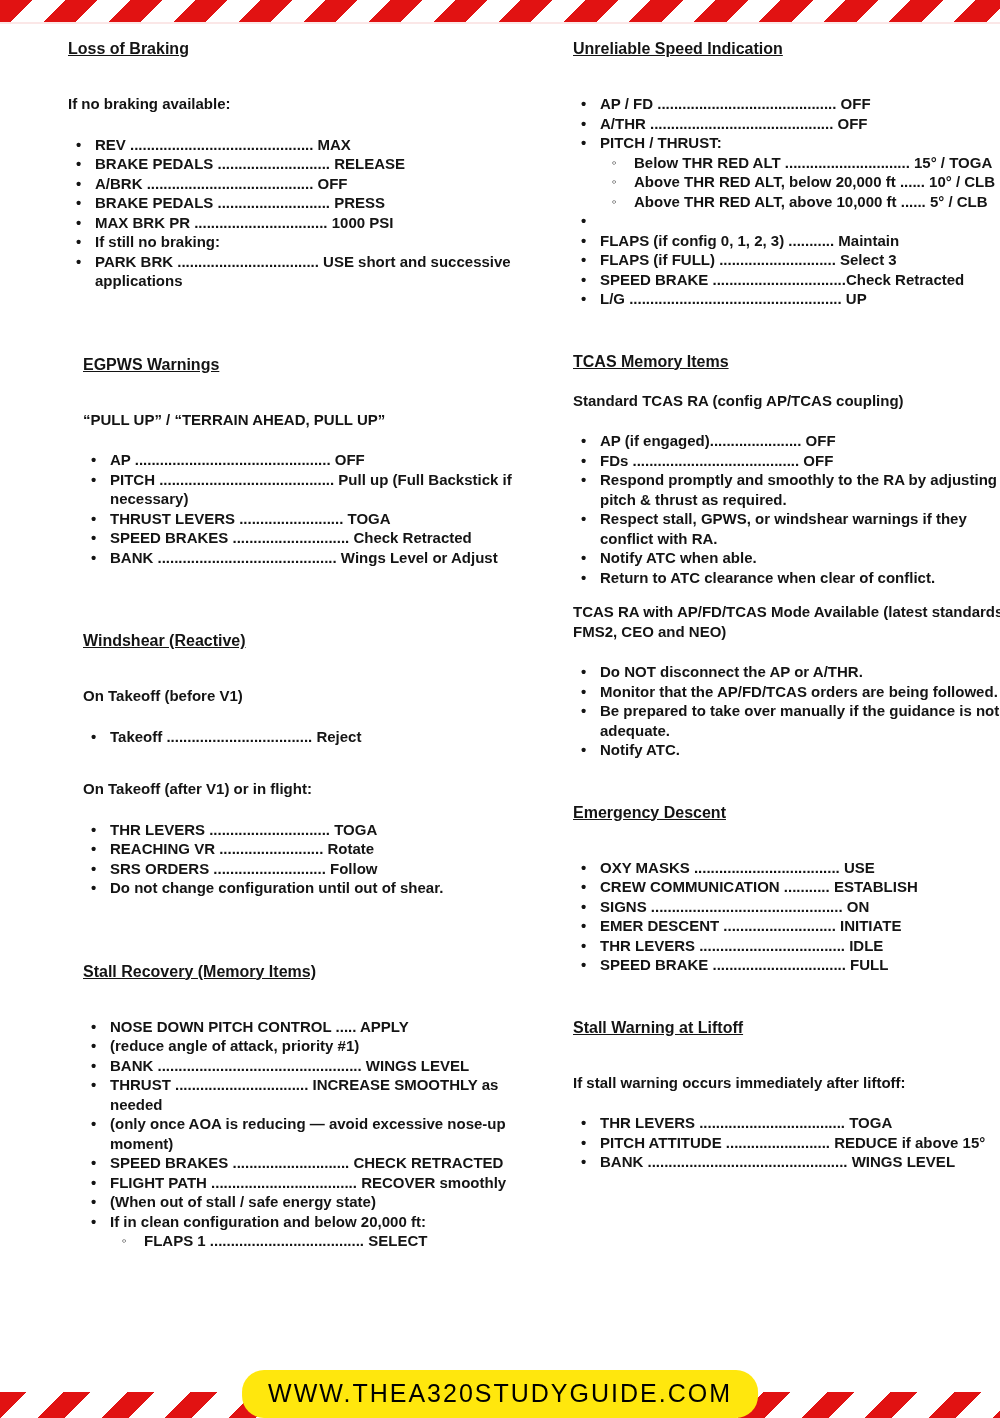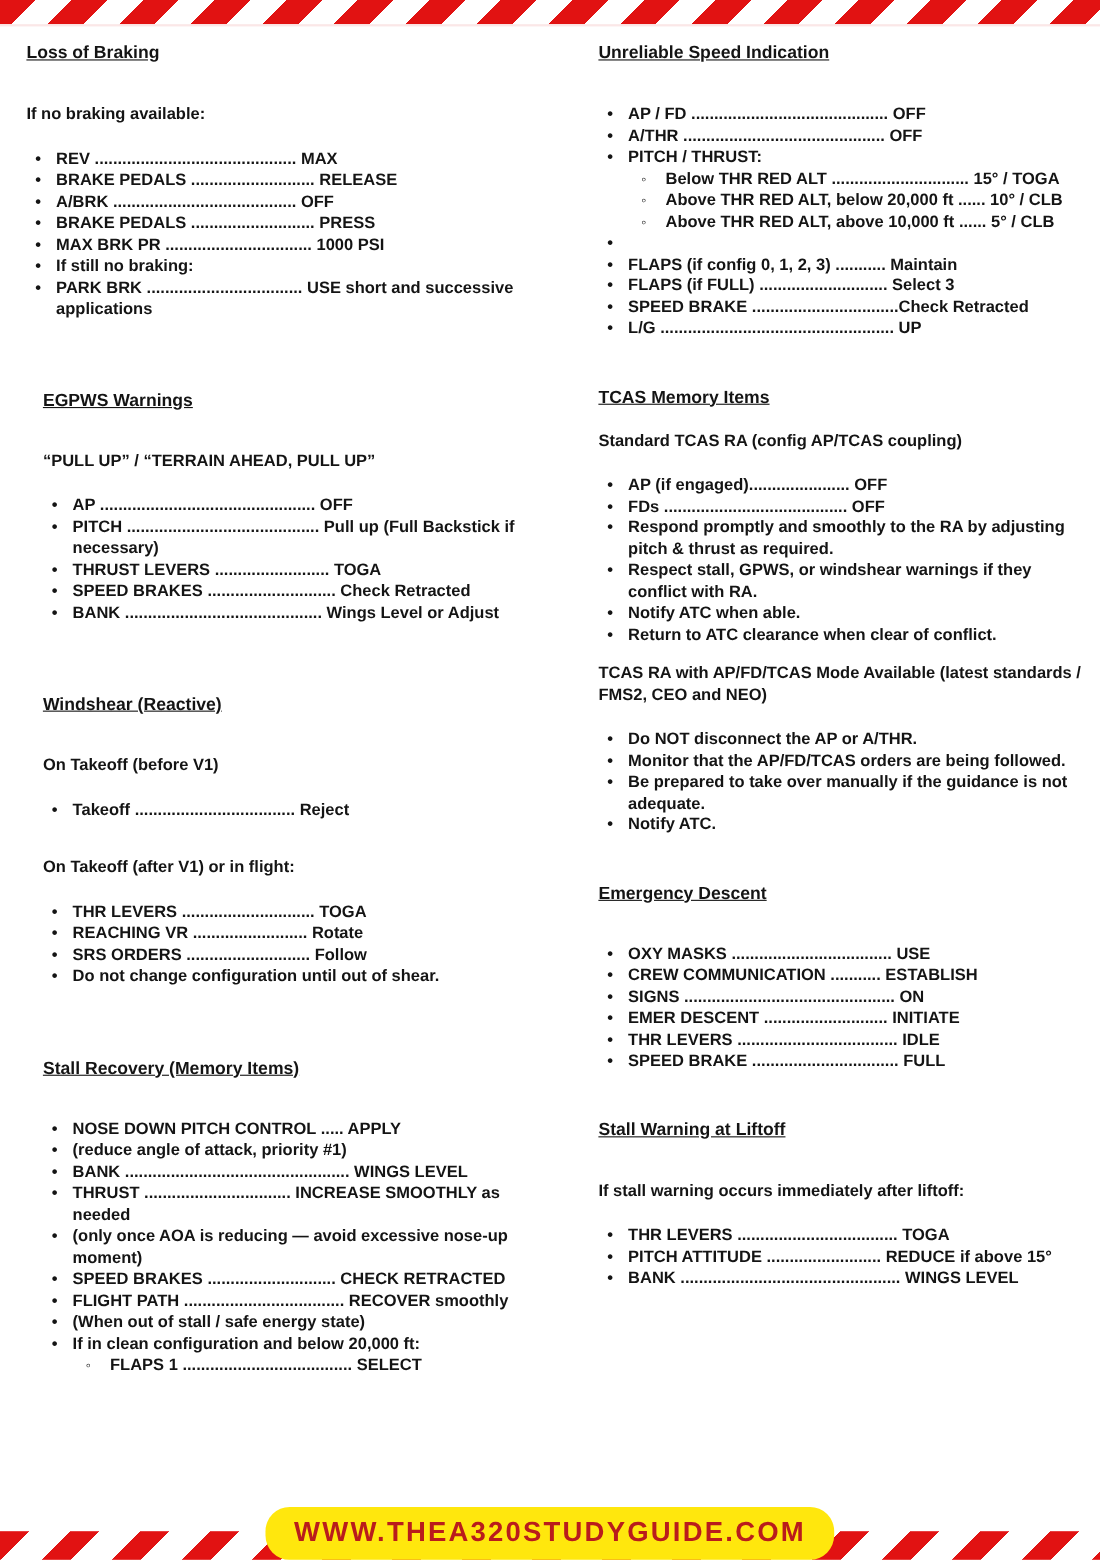--- a/index.html
+++ b/index.html
@@ -34,22 +34,22 @@
     font-size: 34px;
     font-weight: bold;
     letter-spacing: 0.5px;
     color: #0d0d0d;
   }
 
   
   .columns {
     display: flex;
     align-items: flex-start;
-    padding: 40px 0 0 24px;
-    gap: 60px;
+    padding: 40px 0 0 68px;
+    gap: 45px;
   }
   .col-left  { width: 460px; flex: 0 0 460px; }
   .col-right { width: 440px; flex: 0 0 440px; }
 
   .section { margin-top: 0; }
   .col-left  .section + .section { margin-top: 65px; padding-left: 15px; }
   .col-right .section + .section { margin-top: 44px; }
 
   .section-title {
     font-size: 16px;
@@ -96,23 +96,23 @@
     bottom: 0;
     left: 50%;
     transform: translateX(-50%);
     background: var(--badge-yellow, #ffe70d);
     border-radius: 22px;
     padding: 9px 26px 10px 26px;
     white-space: nowrap;
   }
   .badge span {
     font-size: 25px;
-    font-weight: bold;
+    font-weight: normal;
     letter-spacing: 2px;
-    color: #b91c1c;
+    color: #000000;
   }
 </style>
 </head>
 <body>
 
 <div class="page">
   <div class="stripe stripe-top"></div>
 
 
   <div class="columns">

